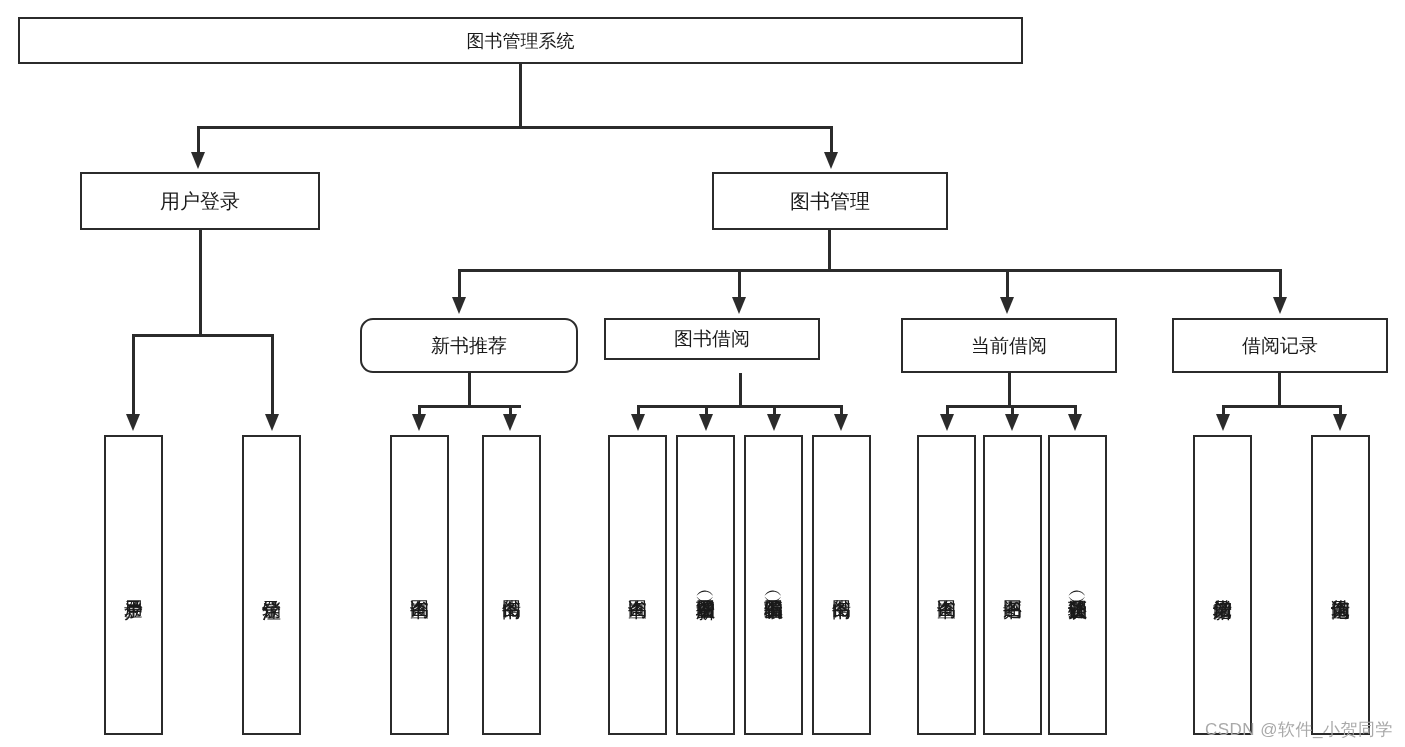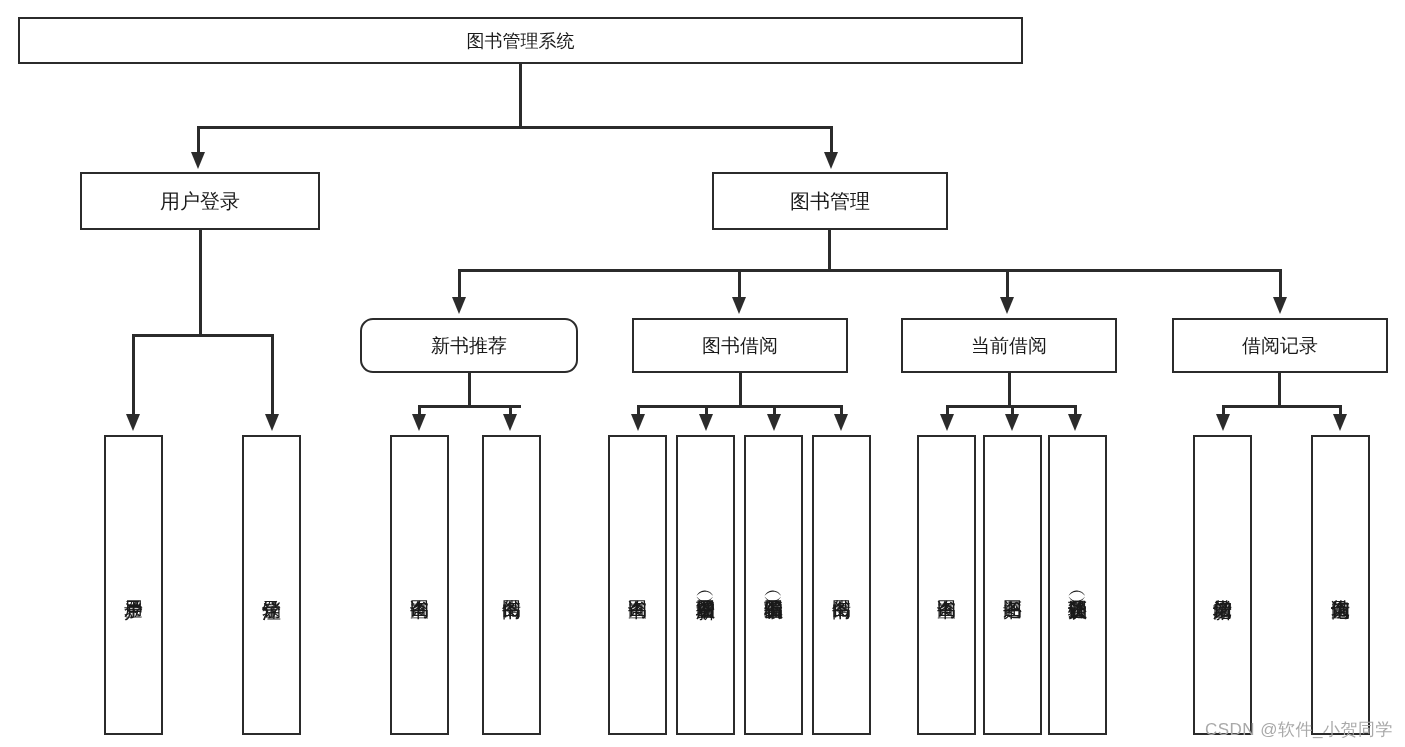--- a/index.html
+++ b/index.html
@@ -104,21 +104,21 @@
   <div class="edge v" style="left:738px;top:269px;height:30px;"></div>
   <div class="arrow" style="left:732px;top:297px;"></div>
   <div class="edge v" style="left:1006px;top:269px;height:30px;"></div>
   <div class="arrow" style="left:1000px;top:297px;"></div>
   <div class="edge v" style="left:1279px;top:269px;height:30px;"></div>
   <div class="arrow" style="left:1273px;top:297px;"></div>
 
   <div class="node l2" style="left:360px;top:318px;width:218px;height:55px;border-radius:13px;">
     <span>新书推荐</span>
   </div>
-  <div class="node l2" style="left:632px;top:318px;width:216px;height:55px;">
+  <div class="node l2" style="left:604px;top:318px;width:216px;height:42px;">
     <span>图书借阅</span>
   </div>
   <div class="node l2" style="left:901px;top:318px;width:216px;height:55px;text-align:right;">
     <span>当前借阅</span>
   </div>
   <div class="node l2" style="left:1172px;top:318px;width:216px;height:55px;">
     <span>借阅记录</span>
   </div>
 
   <div class="edge v" style="left:468px;top:373px;height:34px;"></div>

